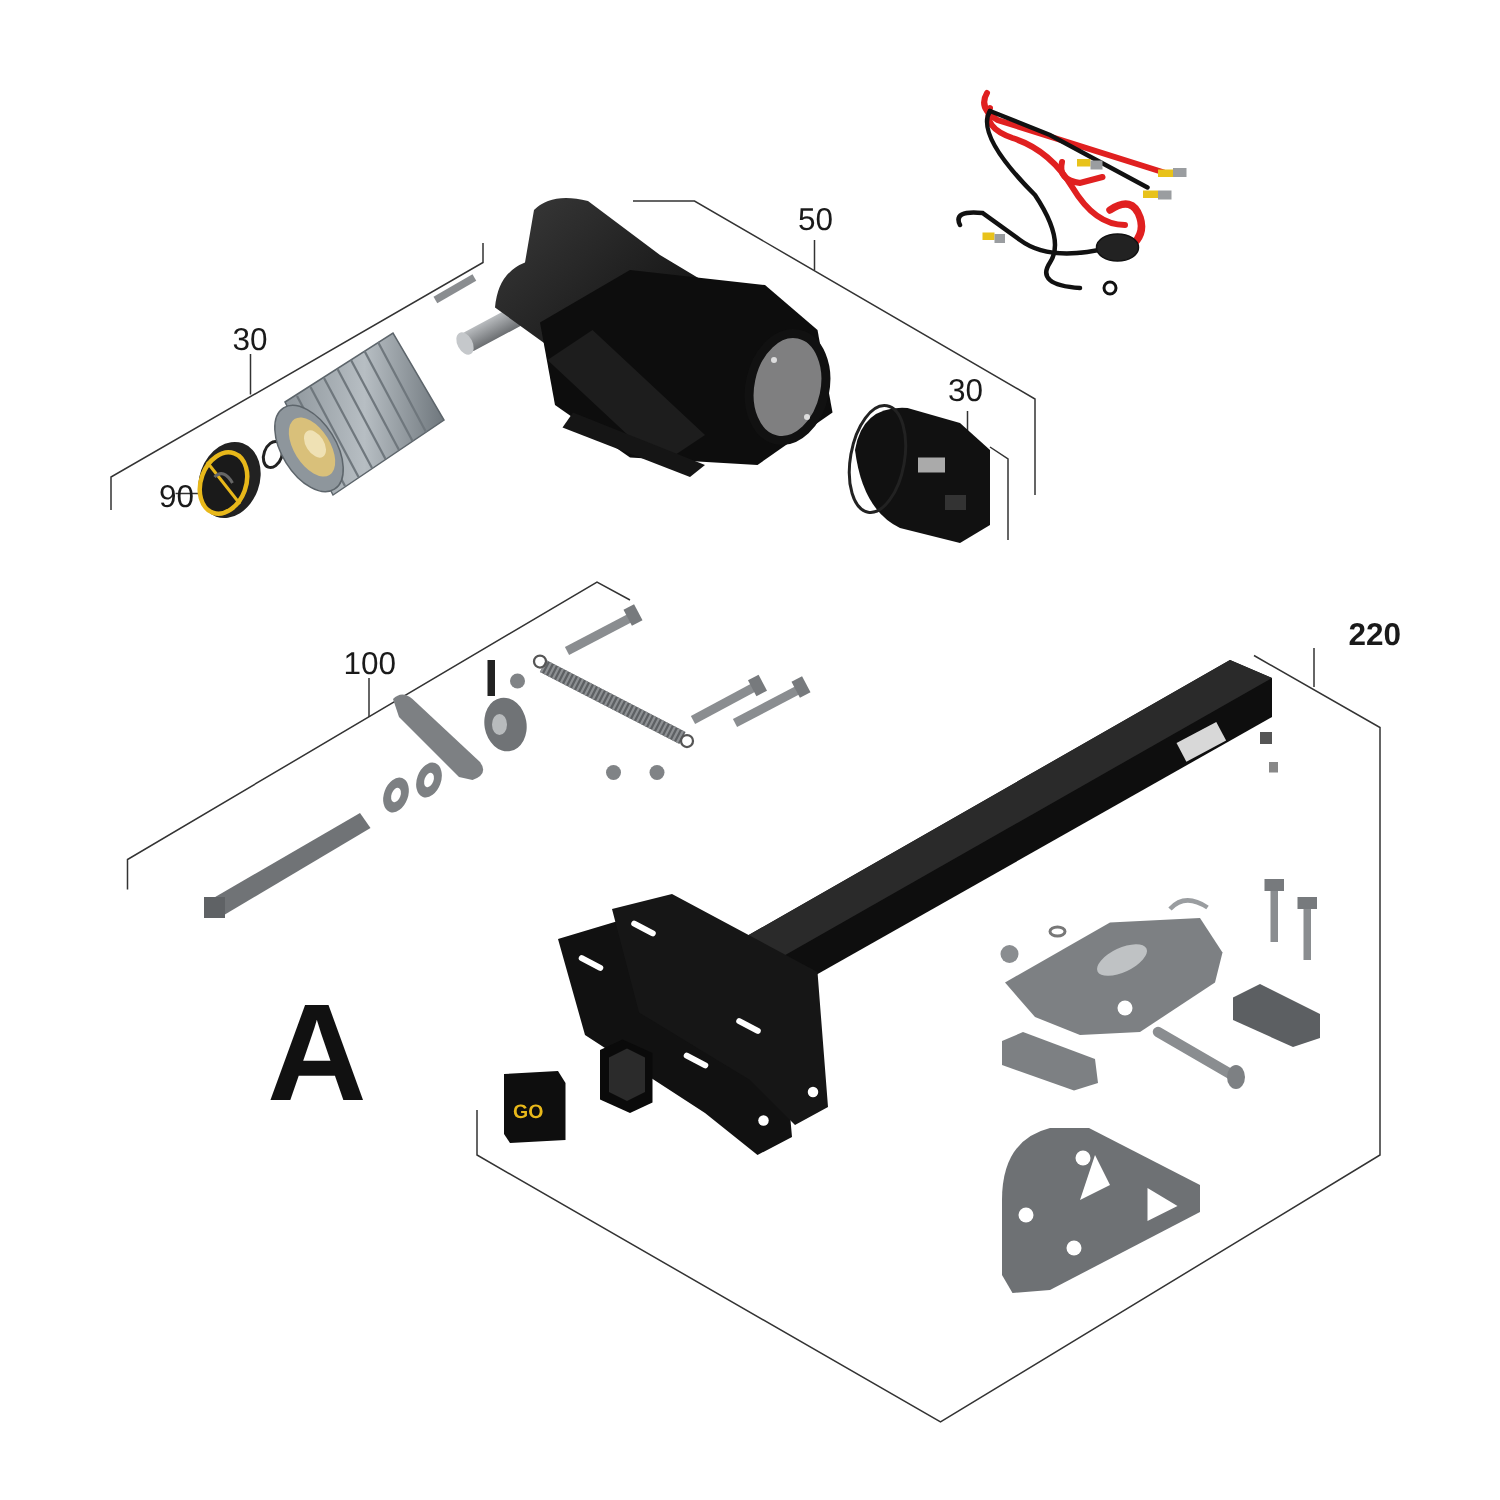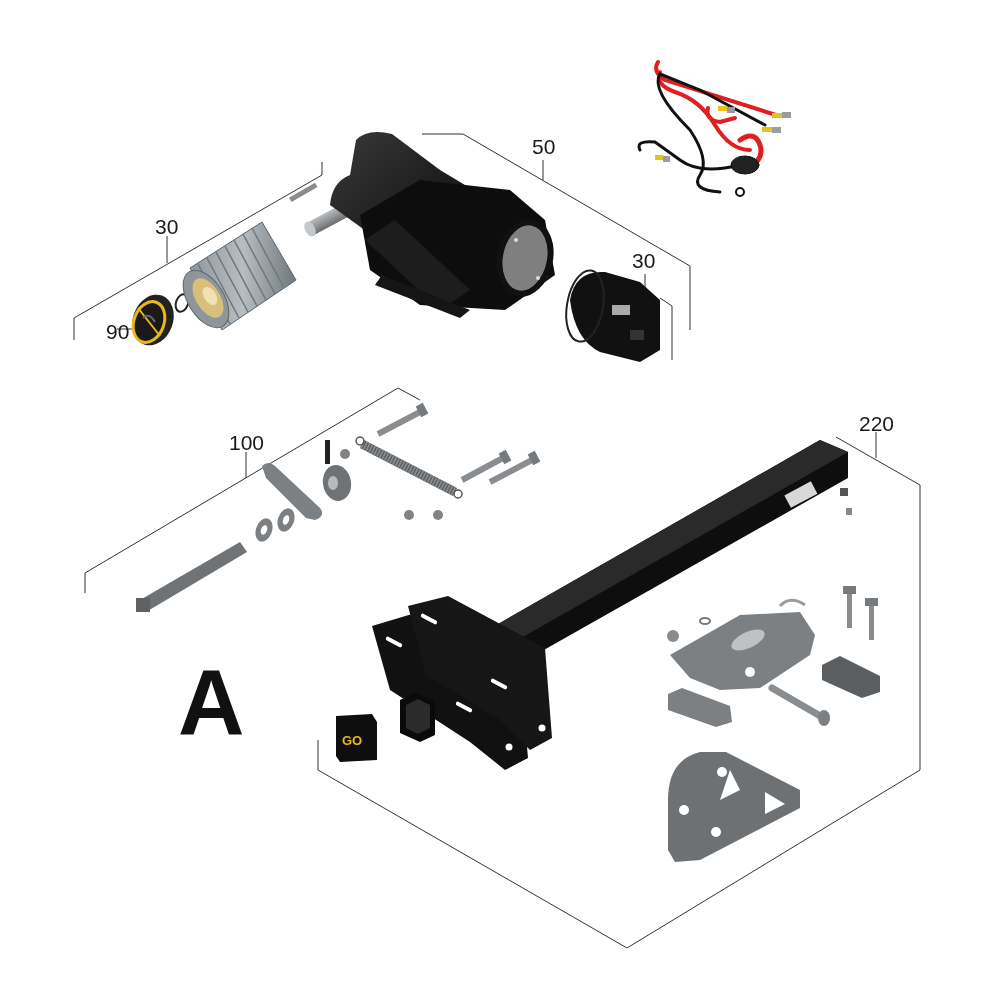--- a/index.html
+++ b/index.html
@@ -231,15 +231,15 @@
     <circle cx="684" cy="810" r="5" fill="#fff"></circle>
     <circle cx="716" cy="832" r="5" fill="#fff"></circle>
   </g>
 </svg>
 
 <div class="callout" style="left:155px;top:216px;">30</div>
 <div class="callout" style="left:87px;top:321px;margin-left:19px;">90</div>
 <div class="callout" style="left:532px;top:136px;">50</div>
 <div class="callout" style="left:632px;top:250px;">30</div>
 <div class="callout" style="left:229px;top:432px;">100</div>
-<div class="callout" style="left:859px;top:413px;">220</div>
+<div class="callout" style="left:899px;top:413px;font-weight:bold;">220</div>
 
 <div class="section-letter">A</div>
 
 </body></html>

